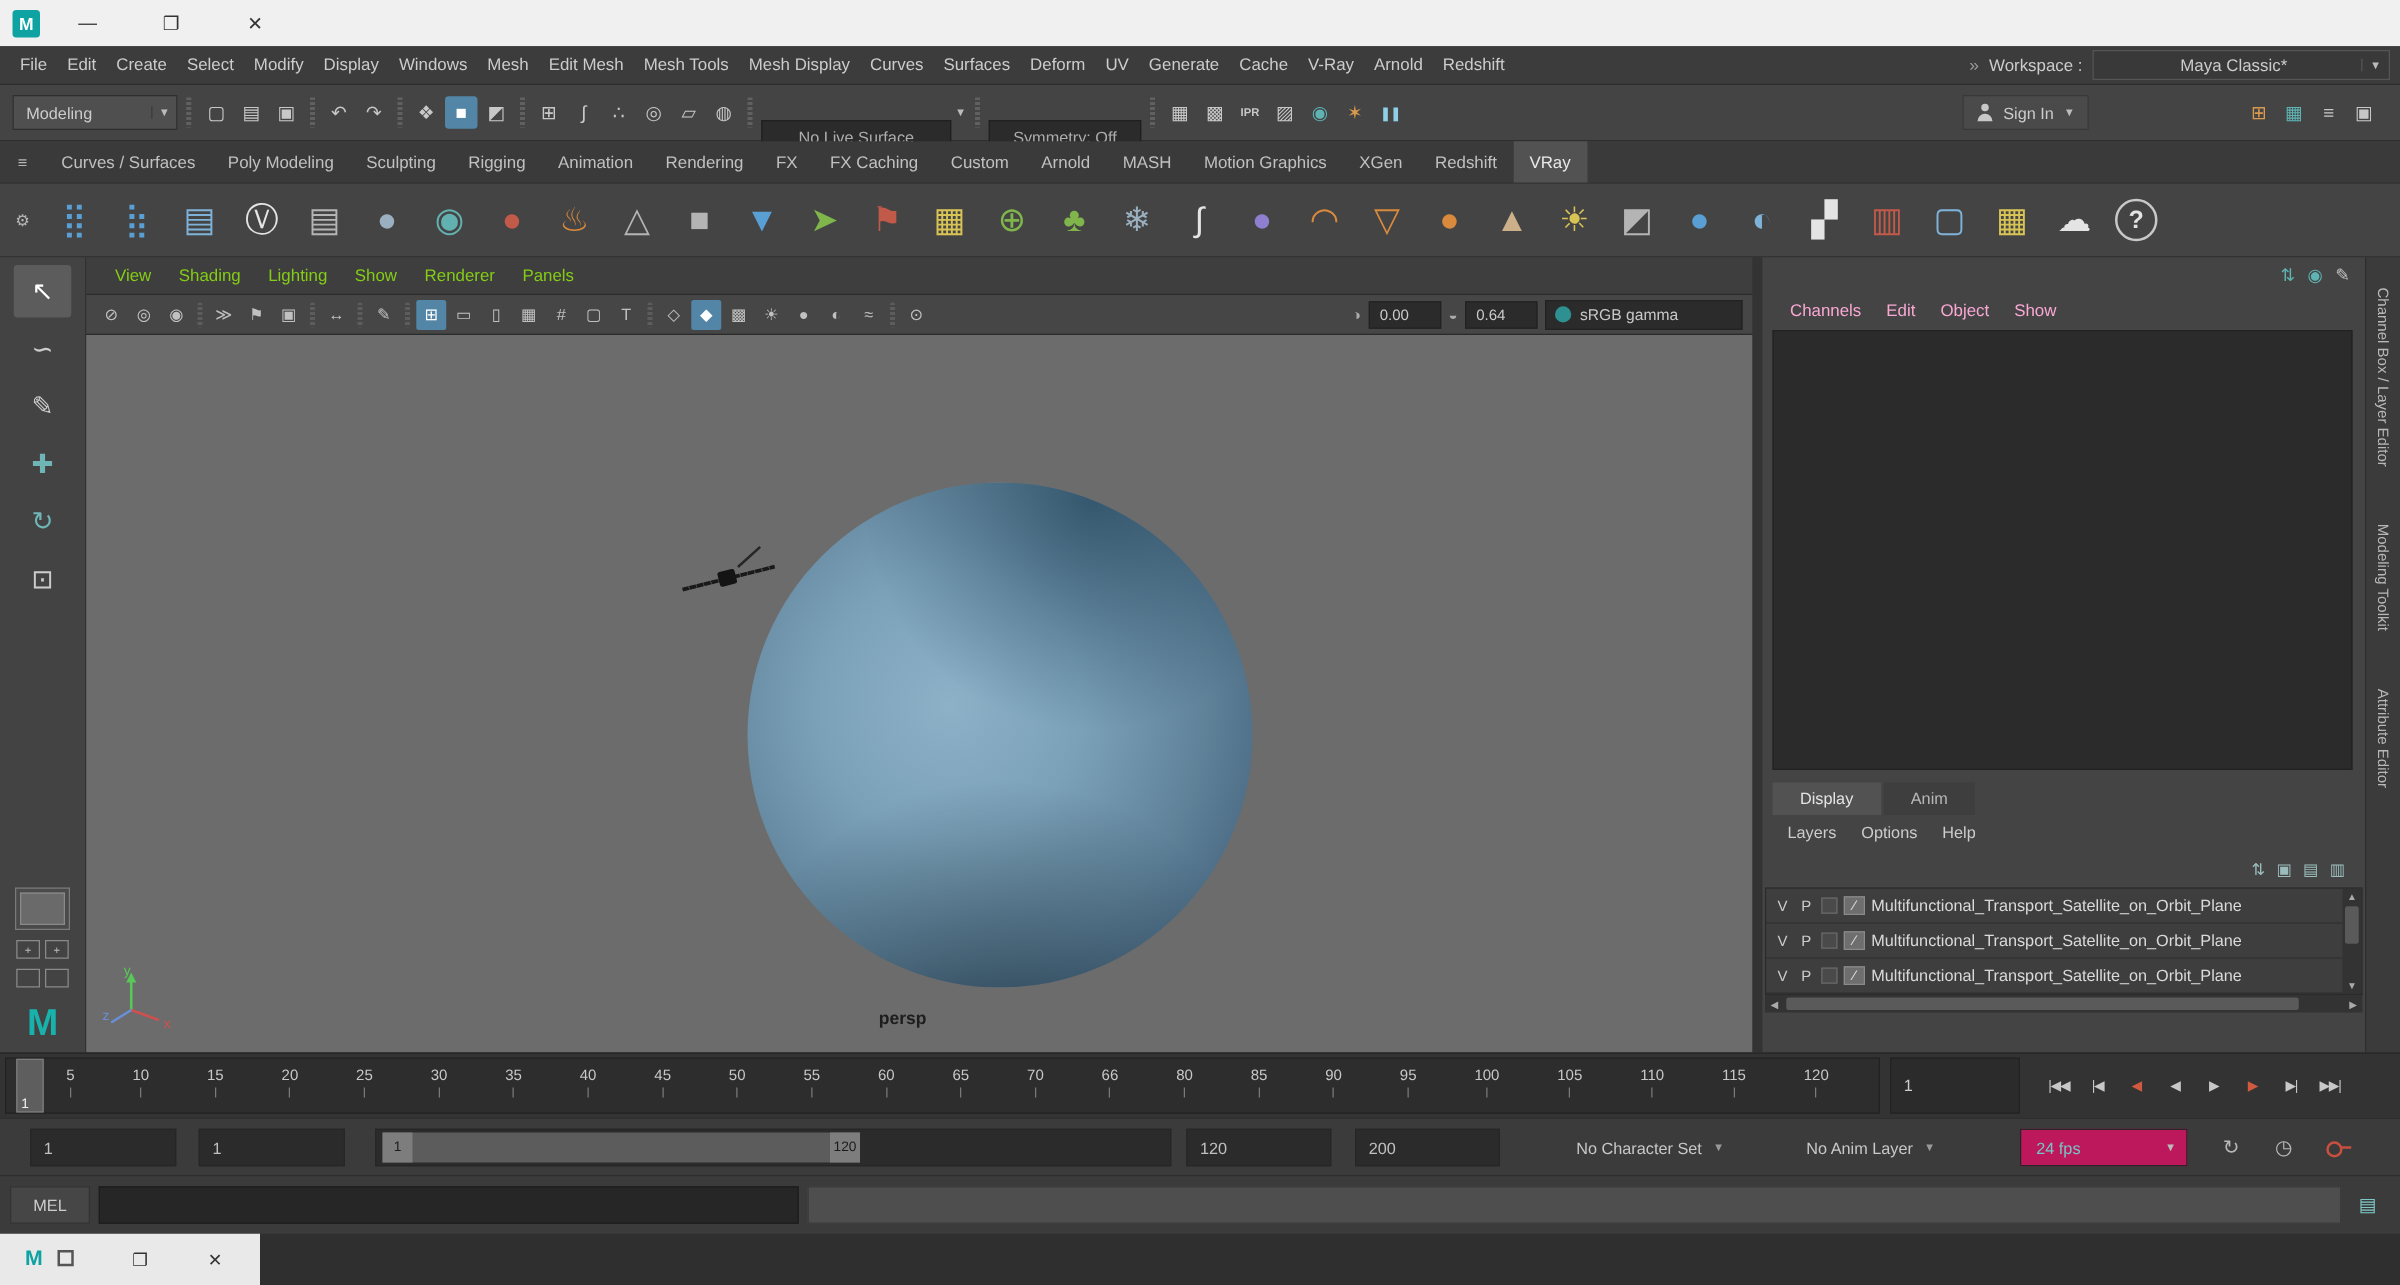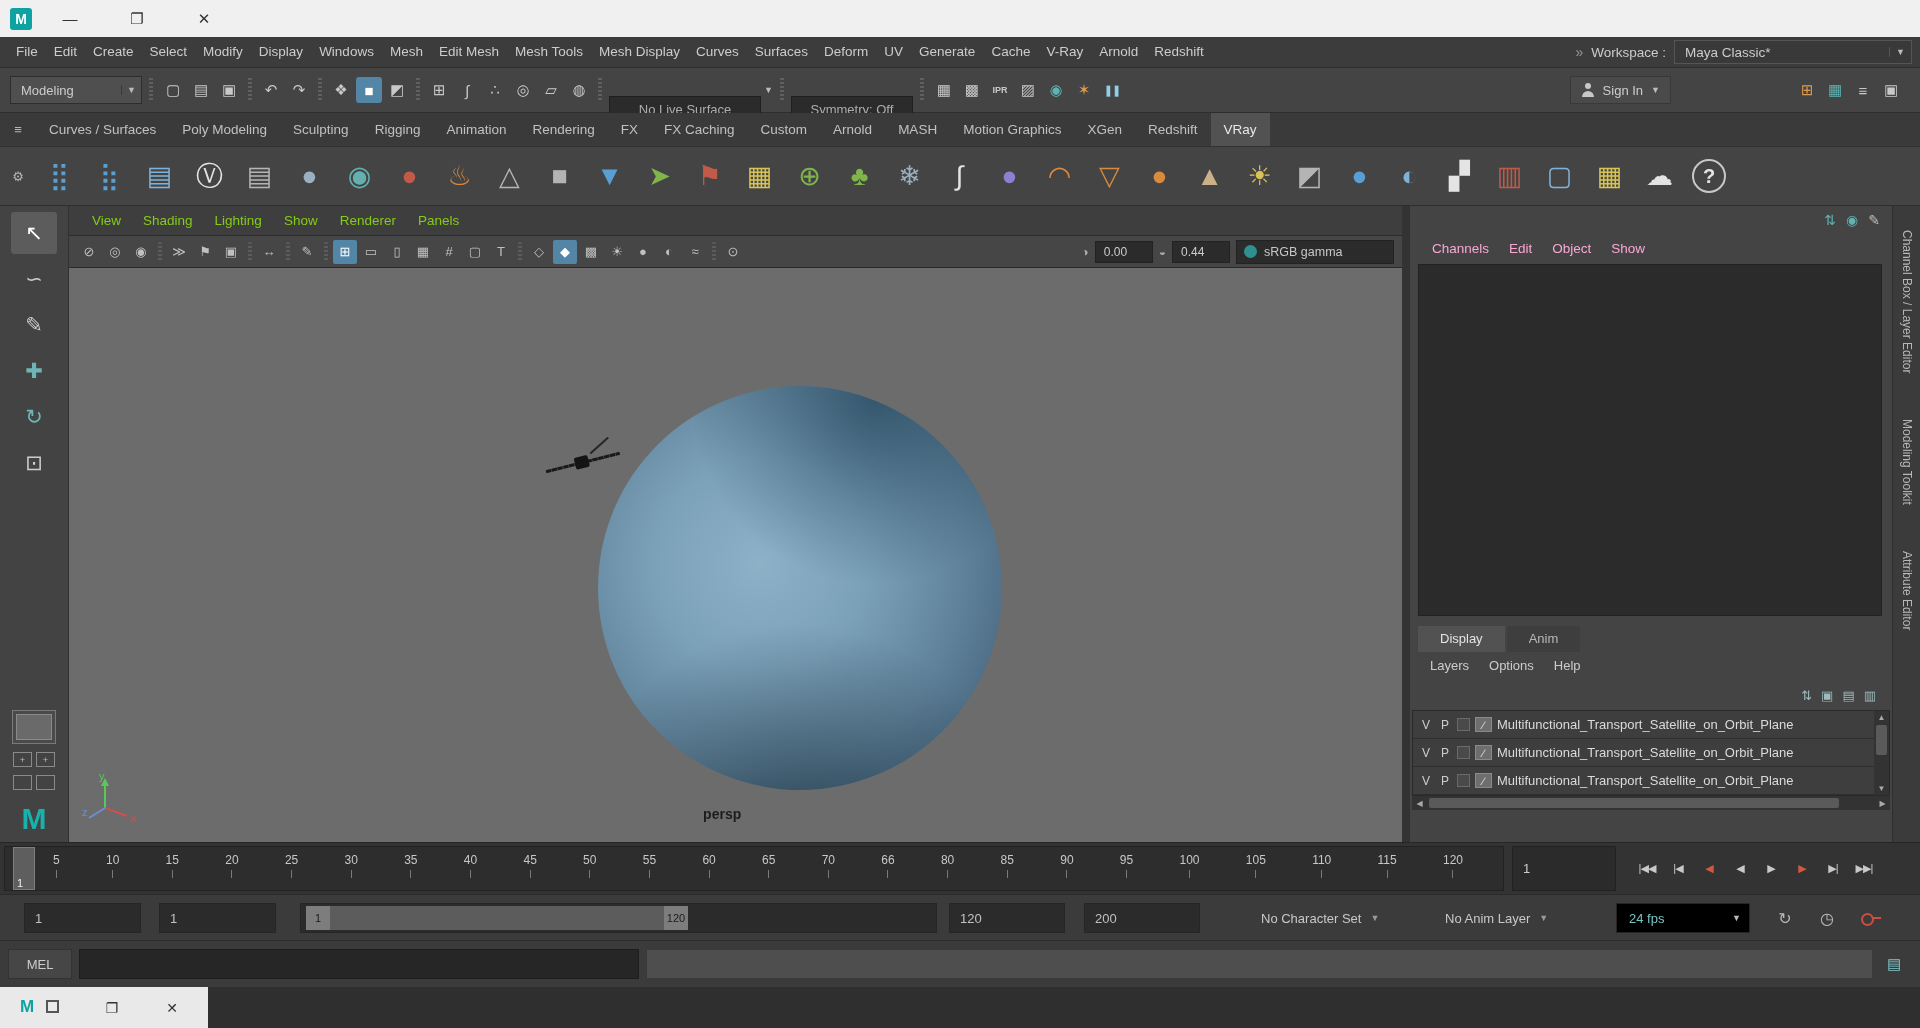--- a/index.html
+++ b/index.html
@@ -20,21 +20,21 @@
   
   .menubar { position:absolute; top:37px; left:0; right:0; height:31px; background:#3c3c3c;
     display:flex; align-items:center; padding:0 8px; font-size:13.5px; border-bottom:1px solid #2d2d2d; }
   .menu-items { display:flex; }
   .menu-item { padding:0 8px; line-height:30px; color:#ccc; white-space:nowrap; }
   .workspace { margin-left:auto; display:flex; align-items:center; gap:8px; }
   .ws-chevrons { color:#999; font-size:14px; }
   .ws-label { color:#ccc; }
   .ws-drop { width:238px; height:24px; background:#393939; border:1px solid #555;
     display:flex; align-items:center; padding-left:10px; }
-  .ws-drop .val { flex:1; }
+  .ws-drop .val { flex:1;text-align:center; }
   .ws-drop .drop-arrow { width:22px; text-align:center; font-size:9px; color:#bbb; border-left:1px solid #555; }
   
   .statusline { position:absolute; top:68px; left:0; right:0; height:45px; background:#444;
     border-bottom:1px solid #2e2e2e; display:flex; align-items:center; padding:0 10px; gap:3px; font-size:13px; }
   .sl-drop { width:132px; height:28px; background:#4f4f4f; border:1px solid #2e2e2e;
     display:flex; align-items:center; padding-left:10px; }
   .sl-drop .val { flex:1; }
   .drop-arrow { font-size:9px; color:#bbb; }
   .sl-drop .drop-arrow { width:20px; text-align:center; border-left:1px solid #3a3a3a; }
   .sl-group { display:flex; align-items:center; gap:2px; }
@@ -183,21 +183,21 @@
   .rangerow > * { position:absolute; top:8px; height:30px; }
   .rs-field { background:#2b2b2b; border:1px solid #262626; color:#c0c0c0; display:flex;
     align-items:center; padding-left:10px; font-size:13px; }
   .rs-track { background:#2b2b2b; border:1px solid #262626; }
   .rs-thumb { position:absolute; left:5px; top:2px; bottom:2px; width:382px; background:#5c5c5c;
     display:flex; justify-content:space-between; }
   .rs-handle { width:24px; height:100%; background:#7d7d7d; display:flex; align-items:center;
     justify-content:center; font-size:11px; color:#1c1c1c; }
   .rs-drop { display:flex; align-items:center; gap:9px; color:#c8c8c8; font-size:13px; }
   .rs-drop .drop-arrow { color:#999; }
-  .rs-fps { background:#000000; border:1px solid #262626; display:flex; align-items:center;
+  .rs-fps { background:#be185d; border:1px solid #262626; display:flex; align-items:center;
     padding:0 8px 0 12px; gap:10px; font-size:13px; color:#78c4c4; }
   .rs-fps .drop-arrow { margin-left:auto; }
   .rs-ic { display:flex; align-items:center; justify-content:center; font-size:16px; color:#b8b8b8; width:30px; }
   .key-icon { width:20px; height:12px; position:relative; display:inline-block; }
   .key-icon::before { content:""; position:absolute; left:0; top:1px; width:9px; height:9px;
     border:2px solid #c94f3f; border-radius:50%; }
   .key-icon::after { content:""; position:absolute; left:11px; top:5px; width:9px; height:2px;
     background:#c94f3f; box-shadow:4px 3px 0 -1px #c94f3f; }
   
   .melrow { position:absolute; top:940px; left:0; right:0; height:47px; background:#3b3b3b;
@@ -447,21 +447,21 @@
             <span class="vp-ic">●</span>
             <span class="vp-ic">◐</span>
             <span class="vp-ic">≈</span>
             <span class="vp-ic sep"></span>
             <span class="vp-ic">⊙</span>
           </div>
         <div class="vp-fields">
           <span class="vp-mini-ic">◑</span>
           <span class="vp-num">0.00</span>
           <span class="vp-mini-ic">◒</span>
-          <span class="vp-num">0.44</span>
+          <span class="vp-num">0.64</span>
           <span class="vp-gamma">
             <span class="cm-badge"></span>
             <span>sRGB gamma</span>
           </span>
         </div>
       </div>
       <div class="vp-canvas">
         <div class="planet"></div>
         <div class="satellite">
           <span class="sat-panel"></span>

